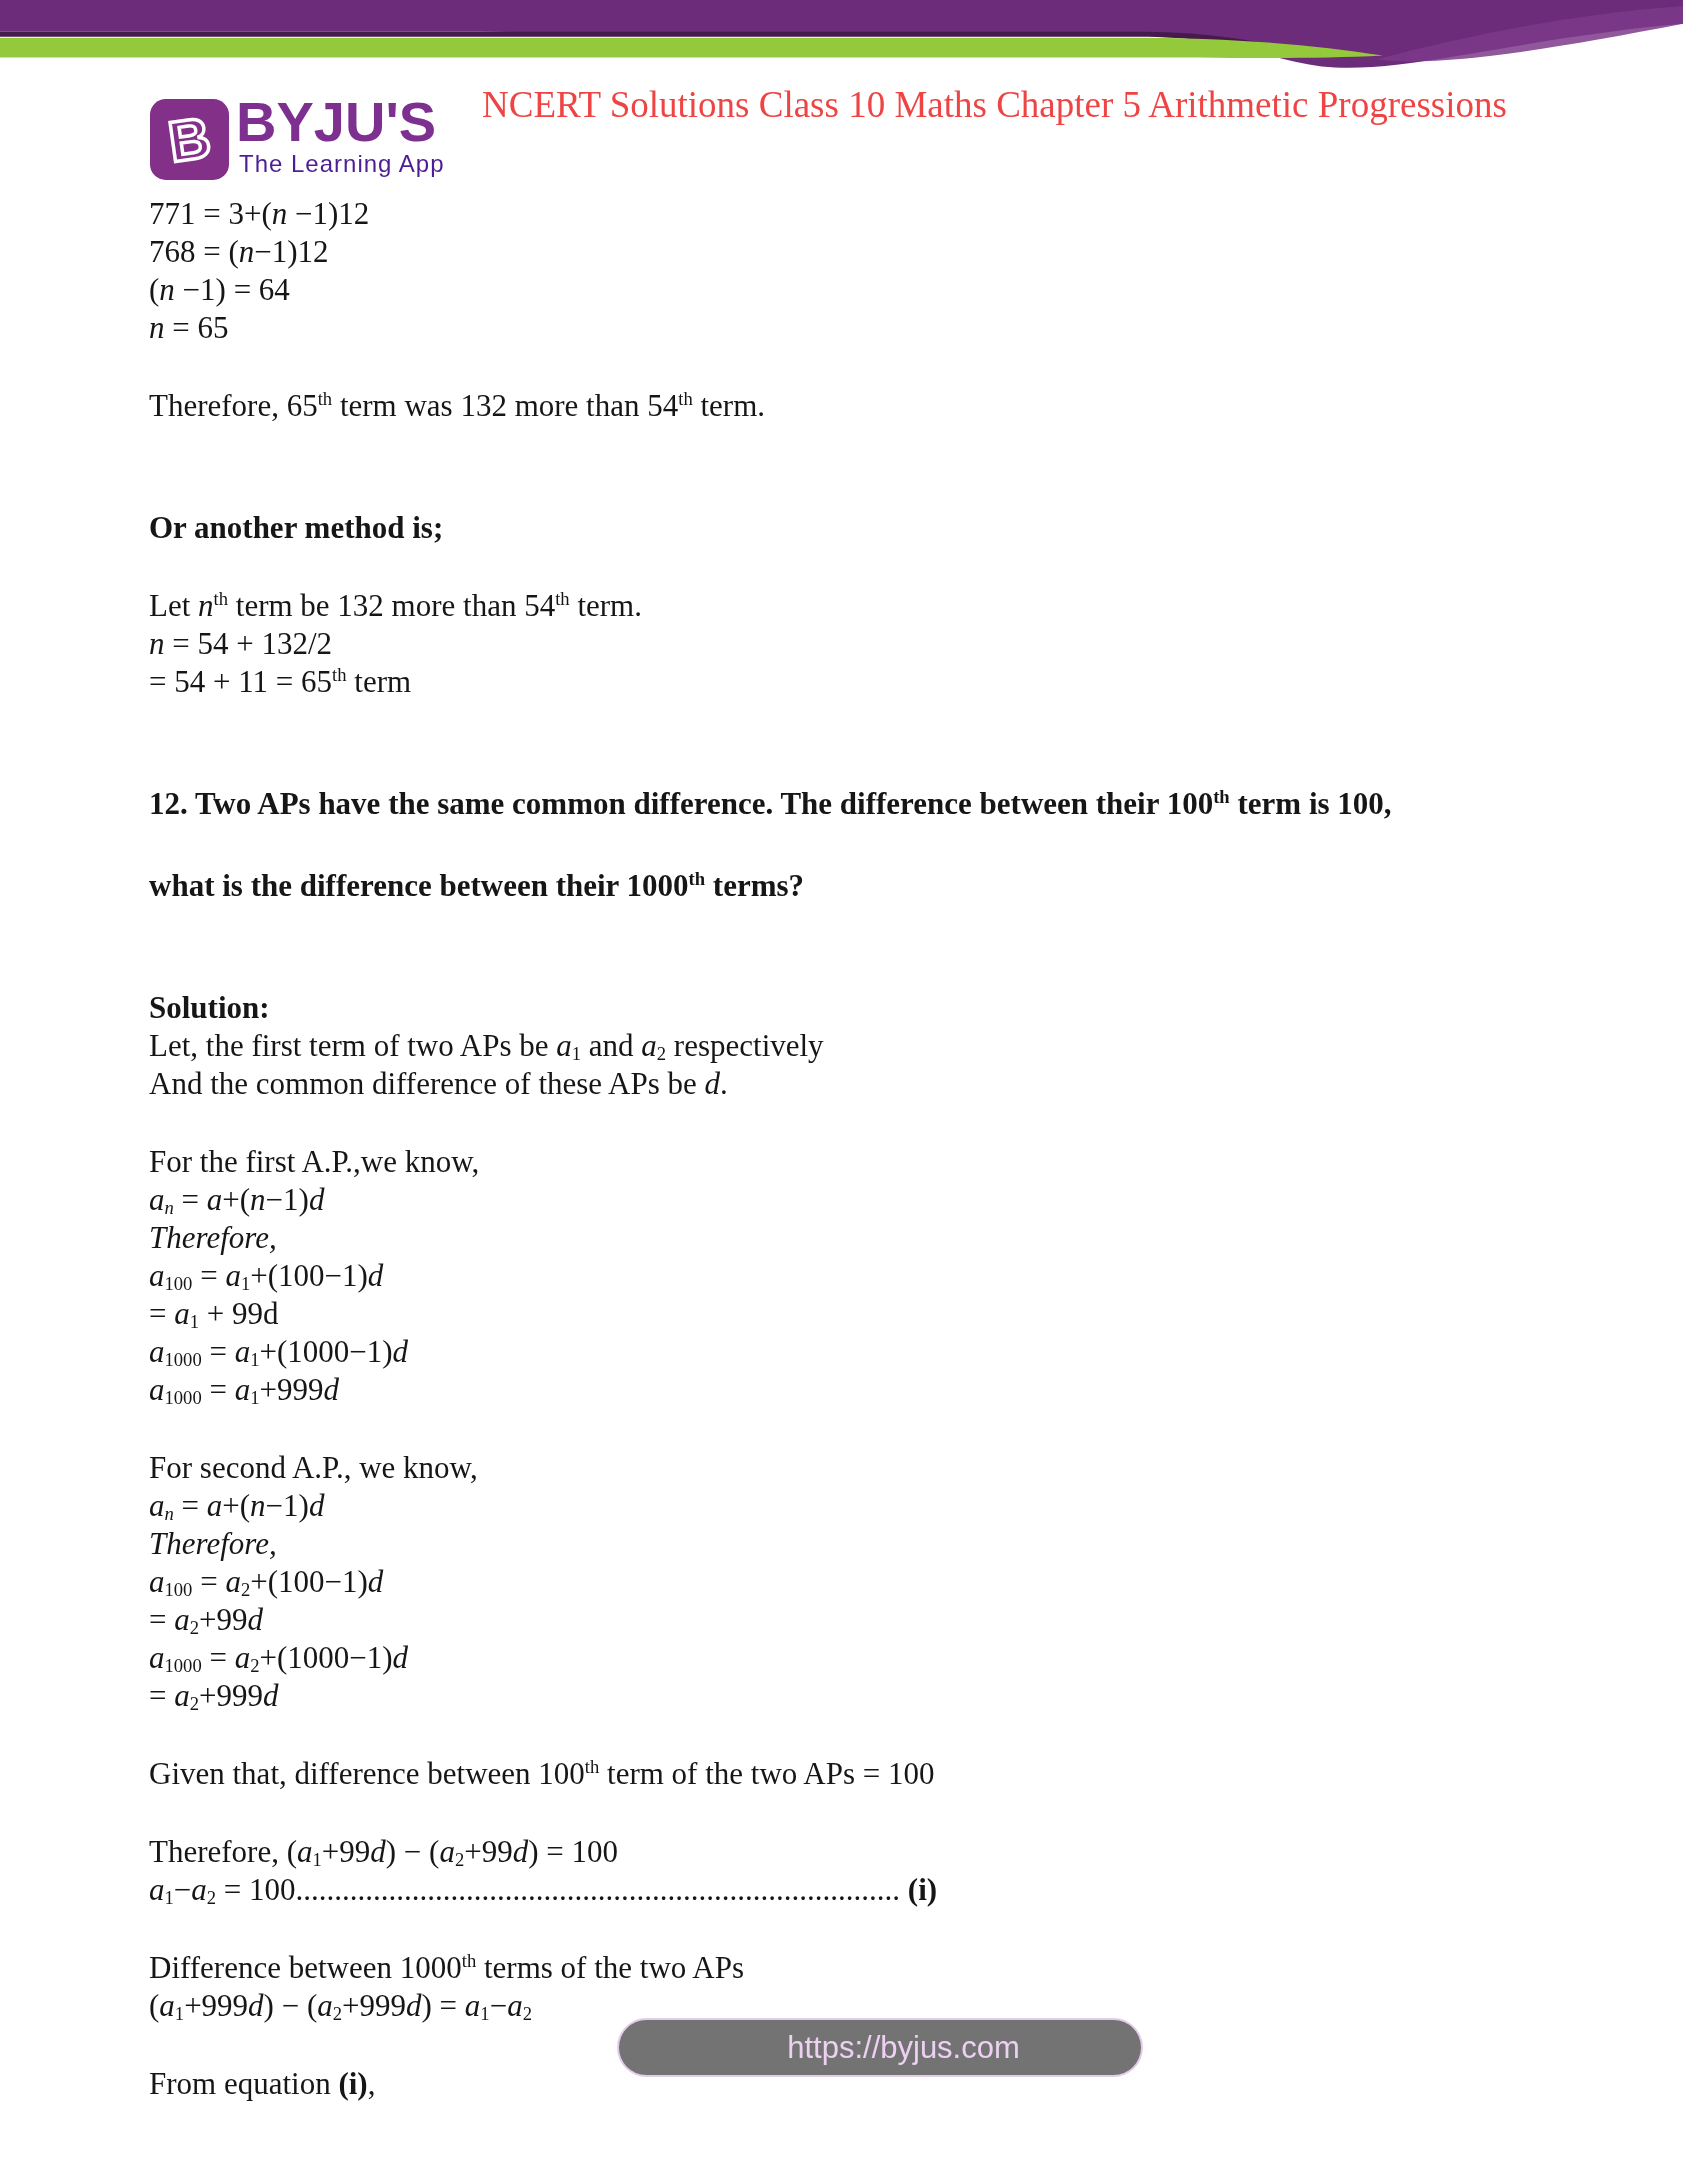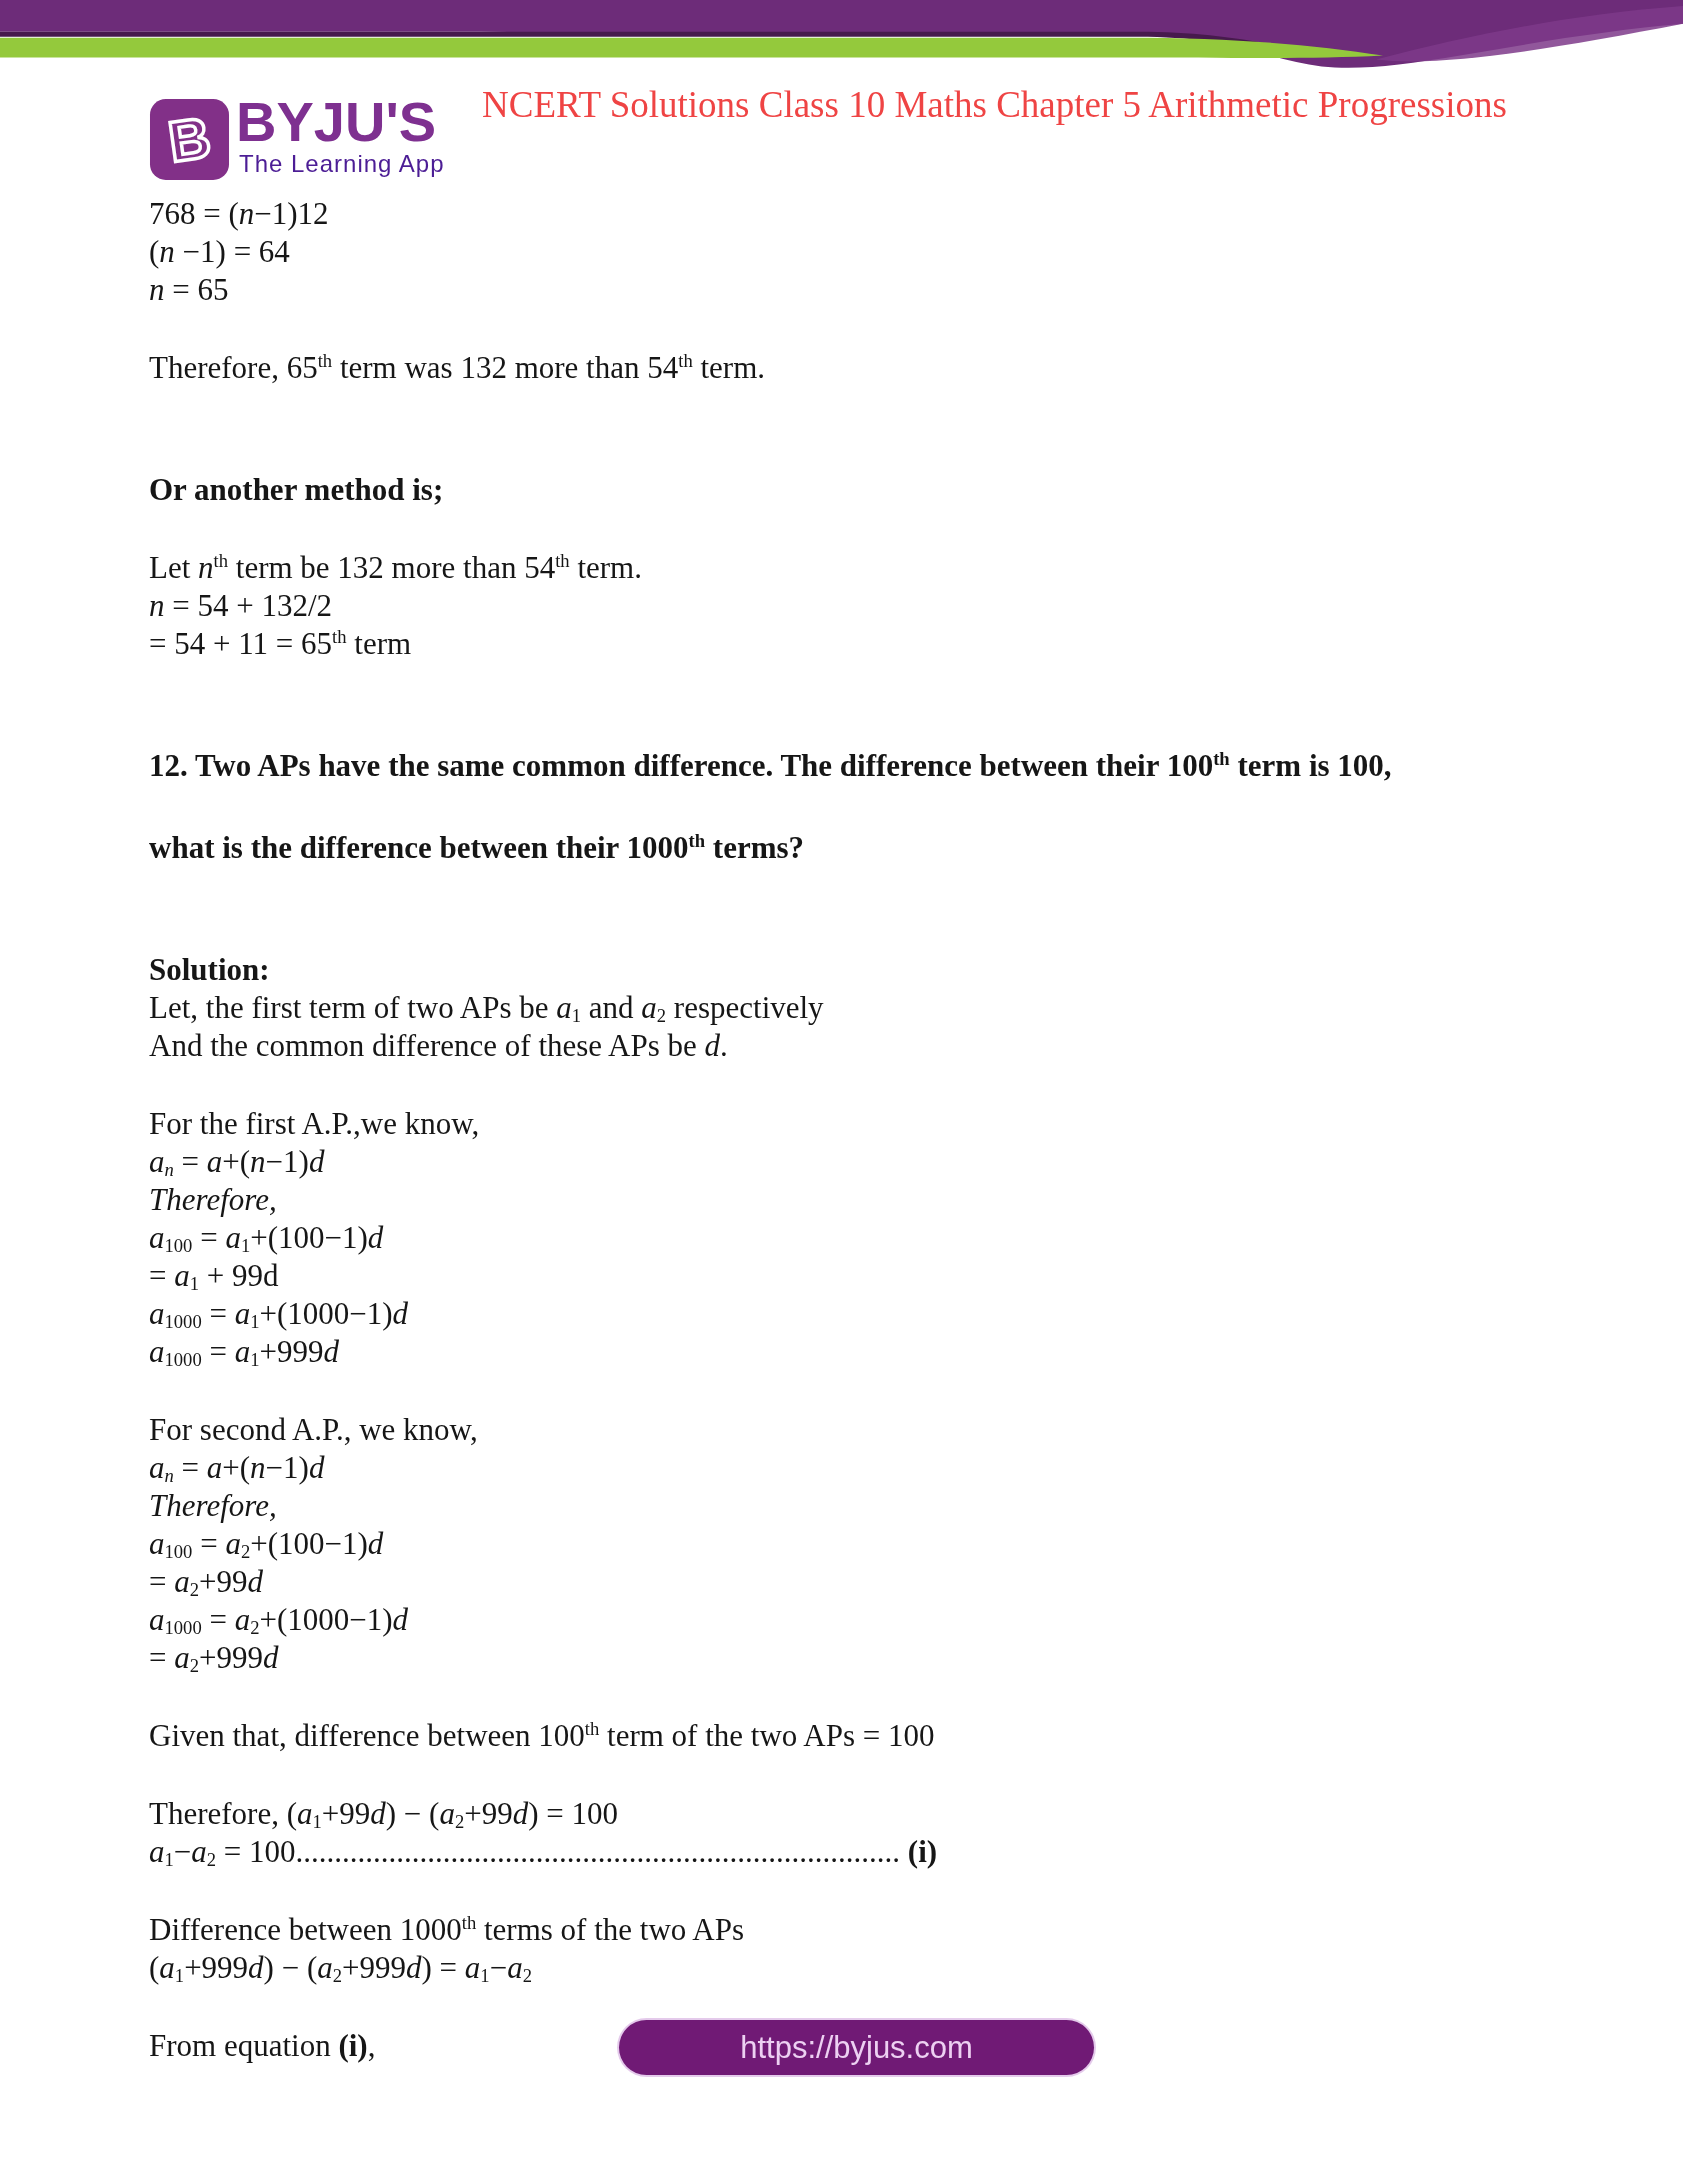--- a/index.html
+++ b/index.html
@@ -59,20 +59,21 @@
       <rect id="logoRect" x="1" y="1" width="80" height="82" rx="16" ry="16" fill="#823088"></rect>
       <text x="41" y="62" text-anchor="middle" font-family="Liberation Sans, sans-serif" font-size="58" font-weight="bold" fill="none" stroke="#ffffff" stroke-width="3.5" transform="rotate(-8 41 42)">B</text>
     </svg>
     <div class="brand" style="color: rgb(126, 48, 144);">BYJU'S</div>
     <div class="tagline" style="color: #4c1d95;">The Learning App</div>
   </div>
 
   <div class="doc-title">NCERT Solutions Class 10 Maths Chapter 5 Arithmetic Progressions</div>
 
   <div class="content" id="content">
+      <div class="tline">771 = 3+(<i>n</i> −1)12</div>
       <div class="tline">768 = (<i>n</i>−1)12</div>
       <div class="tline">(<i>n</i> −1) = 64</div>
       <div class="tline"><i>n</i> = 65</div>
       <div class="spacer"></div>
       <div class="tline">Therefore, 65<sup>th</sup> term was 132 more than 54<sup>th</sup> term.</div>
       <div class="spacer"></div>
       <div class="tline bold">Or another method is;</div>
       <div class="spacer"></div>
       <div class="tline">Let <i>n</i><sup>th</sup> term be 132 more than 54<sup>th</sup> term.</div>
       <div class="tline"><i>n</i> = 54 + 132/2</div>
@@ -105,18 +106,18 @@
       <div class="spacer"></div>
       <div class="tline">Therefore, (<i>a</i><sub>1</sub>+99<i>d</i>) − (<i>a</i><sub>2</sub>+99<i>d</i>) = 100</div>
       <div class="tline"><i>a</i><sub>1</sub>−<i>a</i><sub>2</sub> = 100.............................................................................. <b>(i)</b></div>
       <div class="spacer"></div>
       <div class="tline">Difference between 1000<sup>th</sup> terms of the two APs</div>
       <div class="tline">(<i>a</i><sub>1</sub>+999<i>d</i>) − (<i>a</i><sub>2</sub>+999<i>d</i>) = <i>a</i><sub>1</sub>−<i>a</i><sub>2</sub></div>
       <div class="spacer"></div>
       <div class="tline">From equation <b>(i)</b>,</div>
     </div>
 
-  <div class="footer-btn" id="footerBtn" style="background: #701a75; color: rgb(237, 208, 242);">
+  <div class="footer-btn" id="footerBtn" style="background: #737373; color: rgb(237, 208, 242); padding-left: 47px;">
     <span>https://byjus.com</span>
   </div>
 
 </div>
 
 
 </body></html>

